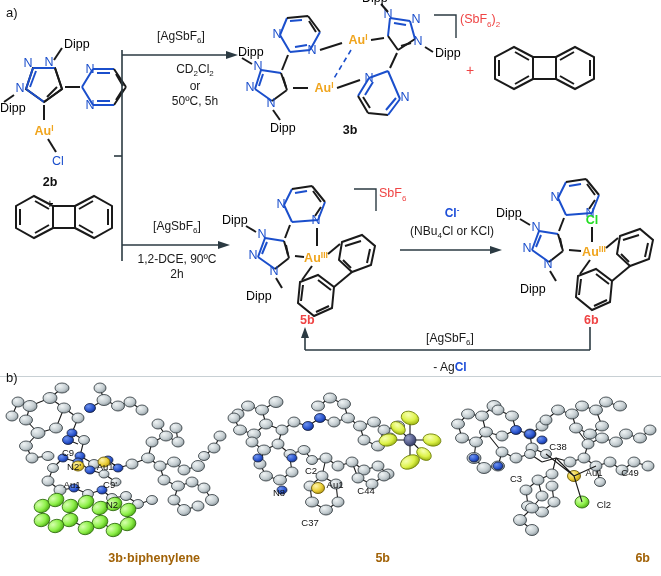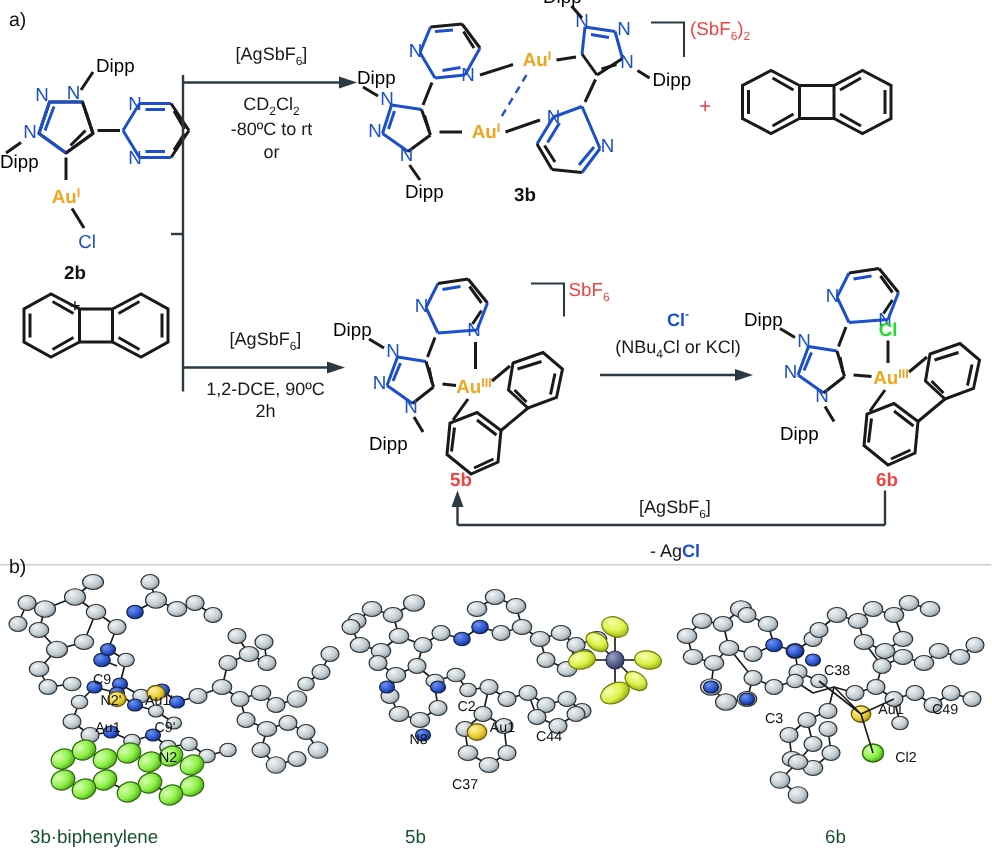--- a/index.html
+++ b/index.html
@@ -4,21 +4,21 @@
 <style>
   html,body{margin:0;padding:0;background:#fff;}
   body{width:661px;height:576px;position:relative;overflow:hidden;
        font-family:"Liberation Sans","DejaVu Sans",sans-serif;color:#1a1a1a;}
   .abs{position:absolute;}
   .panel-letter{font-size:13px;font-weight:400;color:#111;}
   .lbl{font-size:12.5px;line-height:1.15;color:#ef4444;white-space:nowrap;}
   .lbl-bold{font-weight:bold;}
   .cond{font-size:12px;line-height:1.25;text-align:center;color:#1a1a1a;white-space:nowrap;}
   .cl-green{color:#1d4ed8;font-weight:bold;}
-  .xtal-cap{font-size:12.5px;font-weight:normal;text-align:left;color:#14532d;}
+  .xtal-cap{font-size:12.5px;font-weight:bold;text-align:right;color:#a16207;}
   svg{overflow:visible;display:block;}
   .bk{stroke:#1a1a1a;stroke-width:2;fill:none;}
   .bl{stroke:#1B4FCC;stroke-width:2;fill:none;}
   .arrowline{stroke:#2b3a42;stroke-width:1.6;fill:none;}
   .gl{stroke:#2b3a42;stroke-width:1.4;fill:none;}
   text{font-family:"Liberation Sans","DejaVu Sans",sans-serif;}
   .at{font-size:12.5px;}
   .atN{font-size:12.5px;fill:#1B4FCC;}
   .atAu{font-size:12.5px;fill:#F0A51E;font-weight:bold;}
   .atCl{font-size:12.5px;fill:#1B4FCC;}
@@ -93,24 +93,24 @@
   <path class="arrowline" d="M4,108 L12,108"></path>
 </svg>
 
 <svg class="abs" style="left:122px;top:48px;" width="118" height="14" viewBox="0 0 118 14">
   <path class="arrowline" d="M0,7 L106,7"></path>
   <path d="M116,7 L104,3 L104,11 Z" fill="#2b3a42"></path>
 </svg>
 <div class="abs cond" style="left:122px;top:29px;width:118px;">
   <span>[AgSbF<sub style="font-size:8px;">6</sub>]</span>
 </div>
-<div class="abs cond" style="left:122px;top:62px;width:118px;">
+<div class="abs cond" style="left:136px;top:62px;width:118px;">
   <div>CD<sub style="font-size:8px;">2</sub>Cl<sub style="font-size:8px;">2</sub></div>
-  <div>-80ºC to rt</div>
   <div>or</div>
+  <div>50ºC, 5h</div>
 </div>
 
 <svg class="abs" style="left:238px;top:8px;" width="200" height="130" viewBox="0 0 200 130">
 
   <path class="bl" d="M52,44 L42,27 M42,27 L49,10"></path>
   <path class="bk" d="M49,10 L70,8 M70,8 L82,24"></path>
   <path class="bl" d="M82,24 L72,42 M72,42 L52,44"></path>
   <path class="bl" d="M52,13 L64,12 M57,39 L69,37"></path>
   <path class="bk" d="M71,13 L78,24"></path>
   <text class="atN" x="39" y="30" text-anchor="middle">N</text>

